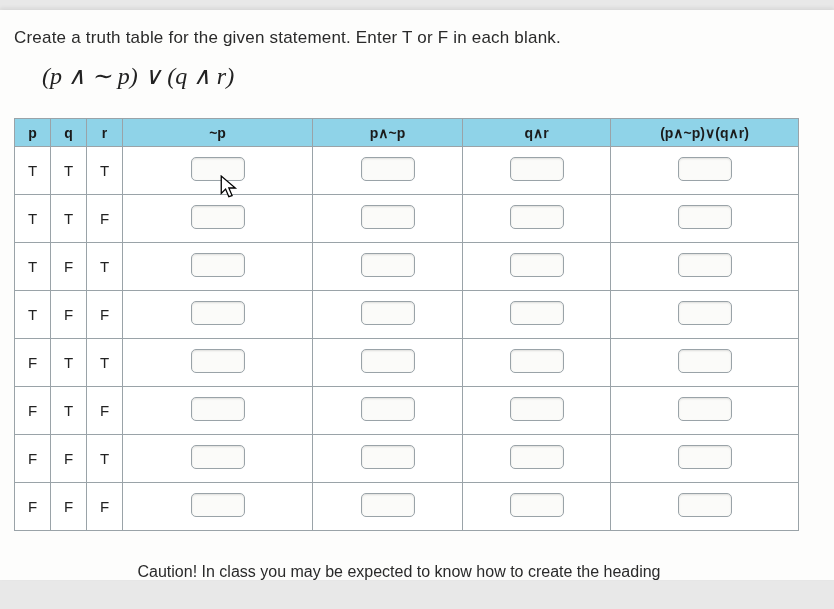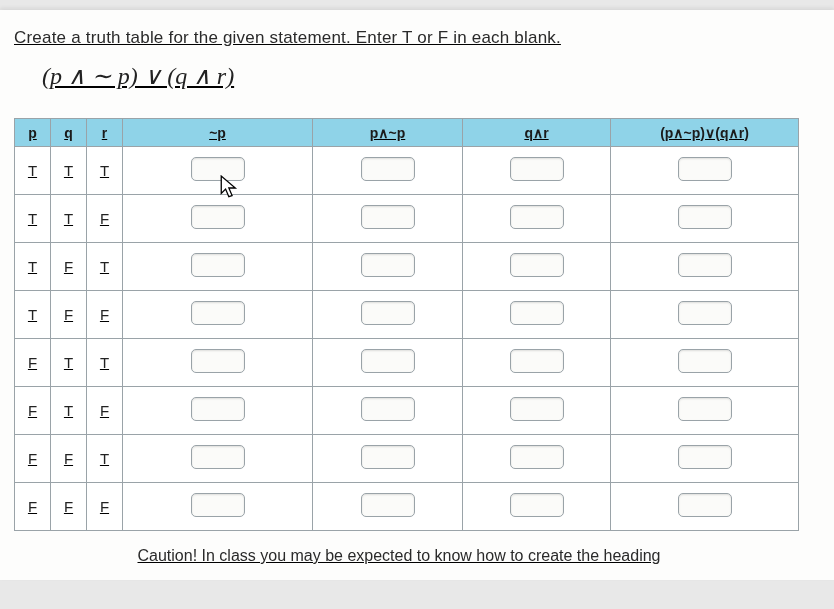--- a/index.html
+++ b/index.html
@@ -14,21 +14,20 @@
   }
   .paper {
     position: absolute;
     left: 0;
     top: 10px;
     width: 834px;
     height: 570px;
     background: #fdfdfc;
     box-shadow: 0 -2px 4px rgba(0,0,0,0.08);
     padding: 18px 14px 0 14px;
-    text-decoration: underline;
   }
   .instruction {
     font-size: 17px;
     color: #2a2a2a;
     margin-bottom: 14px;
     letter-spacing: 0.2px;
   }
   .expression {
     font-family: "Times New Roman", Times, serif;
     font-size: 24px;
@@ -73,21 +72,21 @@
   .blank {
     display: inline-block;
     width: 54px;
     height: 24px;
     background: #fbfbf9;
     border: 1px solid #9aa3a8;
     border-radius: 5px;
     box-shadow: inset 0 1px 2px rgba(0,0,0,0.12);
   }
   .caution {
-    margin-top: 16px;
+    margin-top: 32px;
     font-size: 16px;
     color: #2a2a2a;
     text-align: center;
     width: 770px;
     white-space: nowrap;
     overflow: hidden;
   }
   
   .cursor {
     position: absolute;

